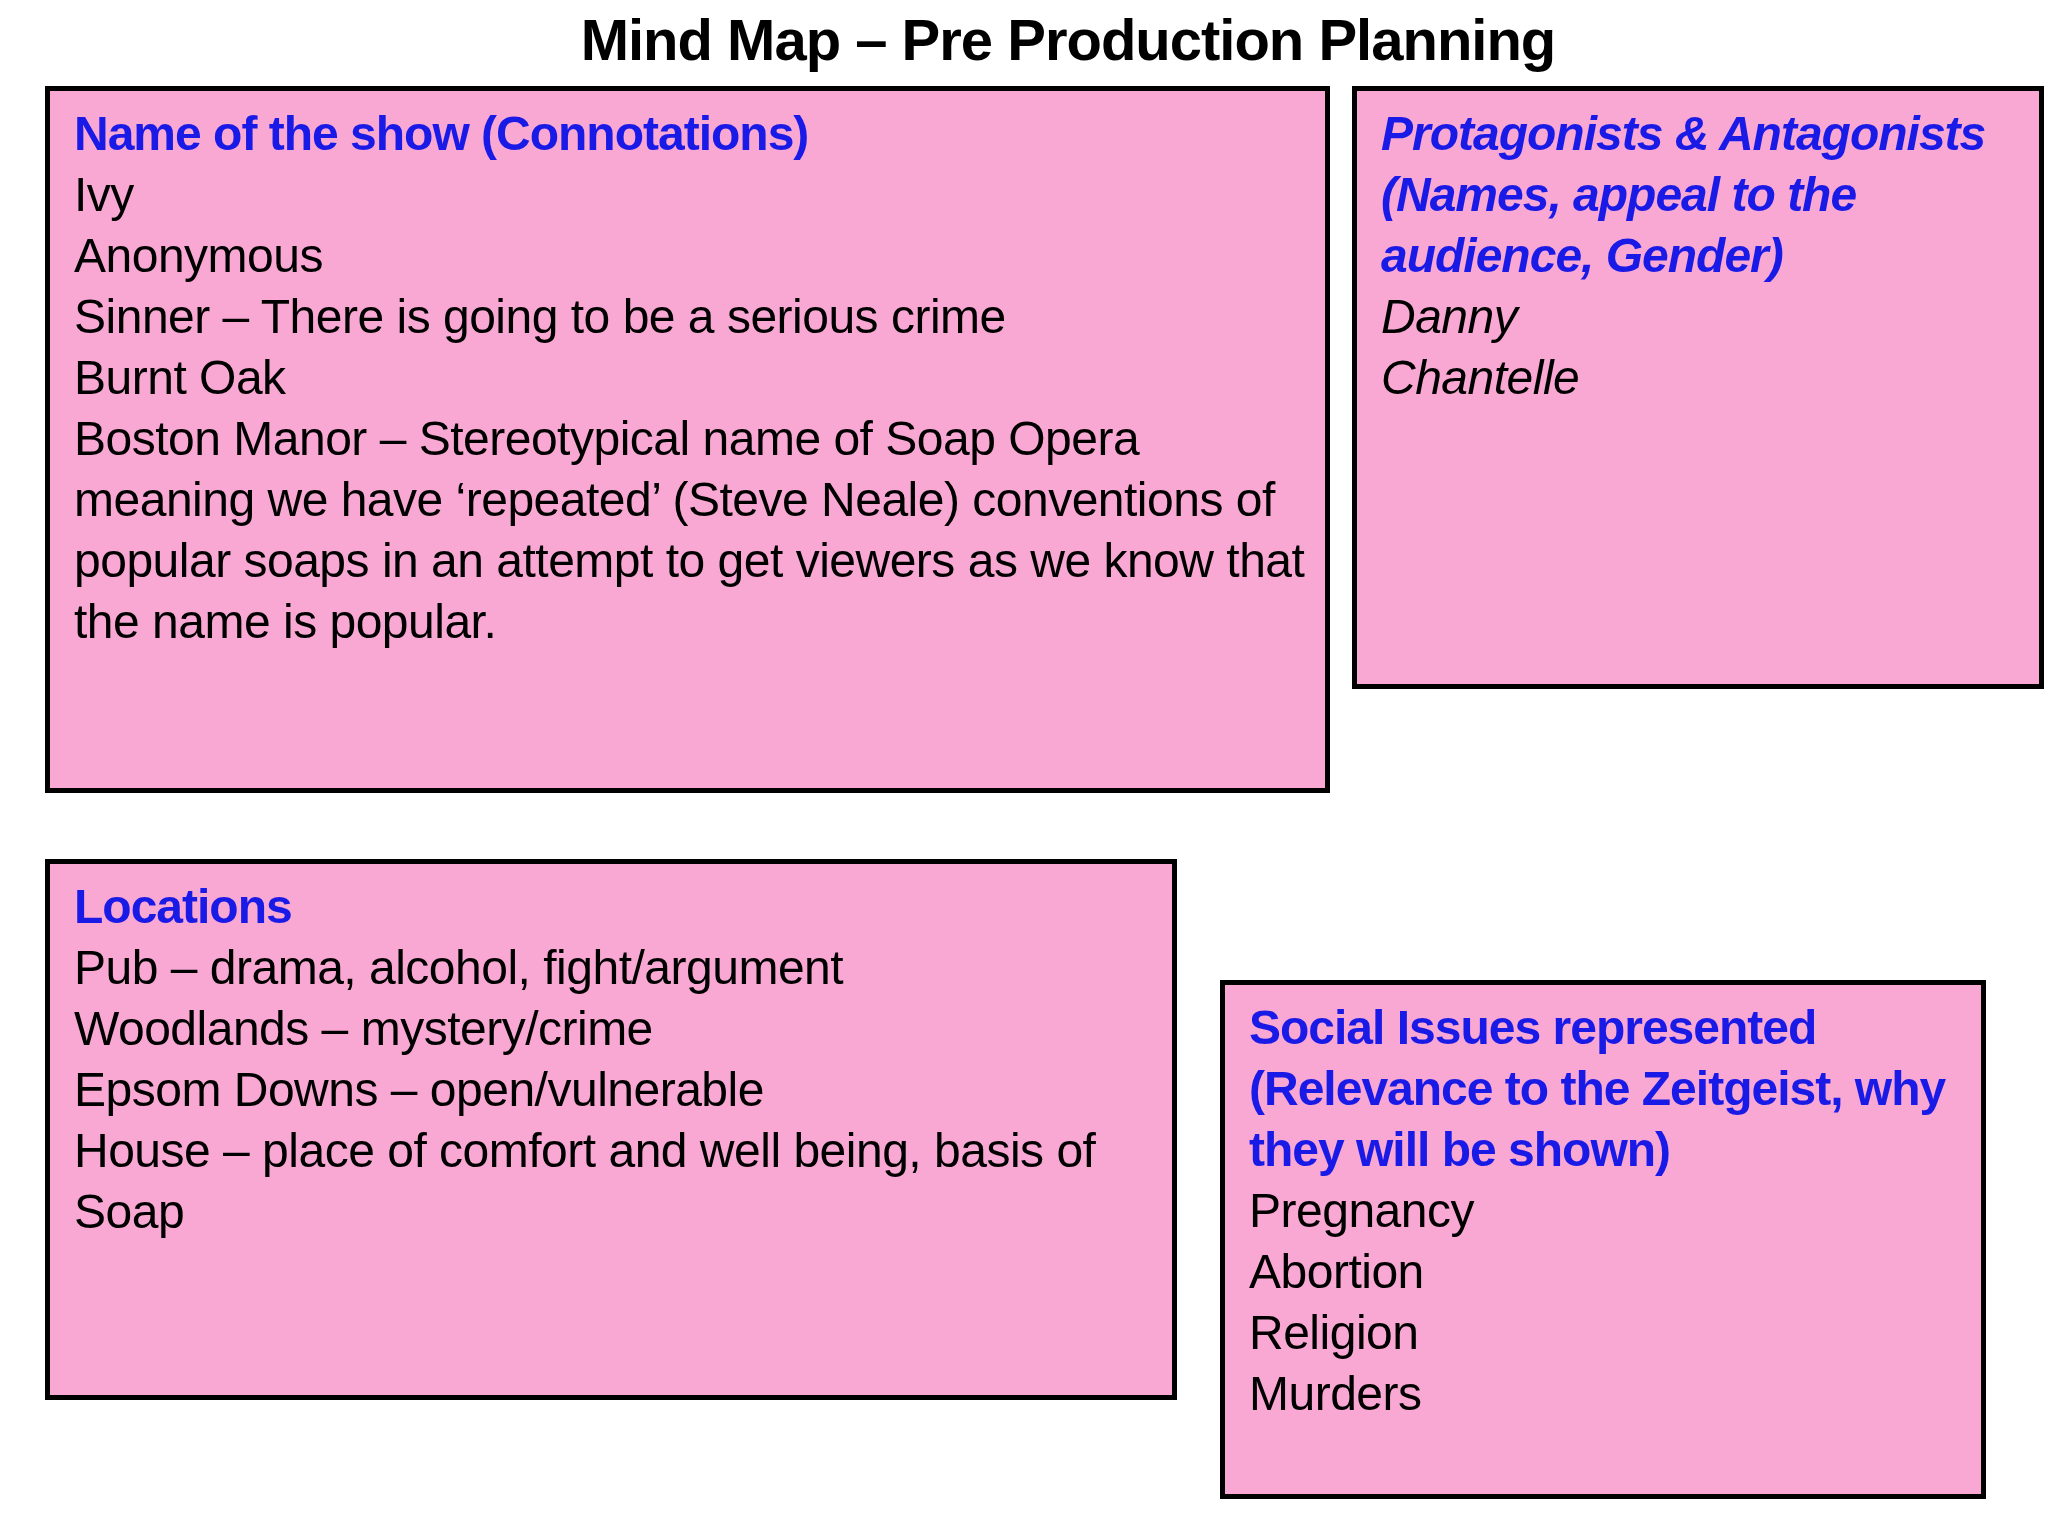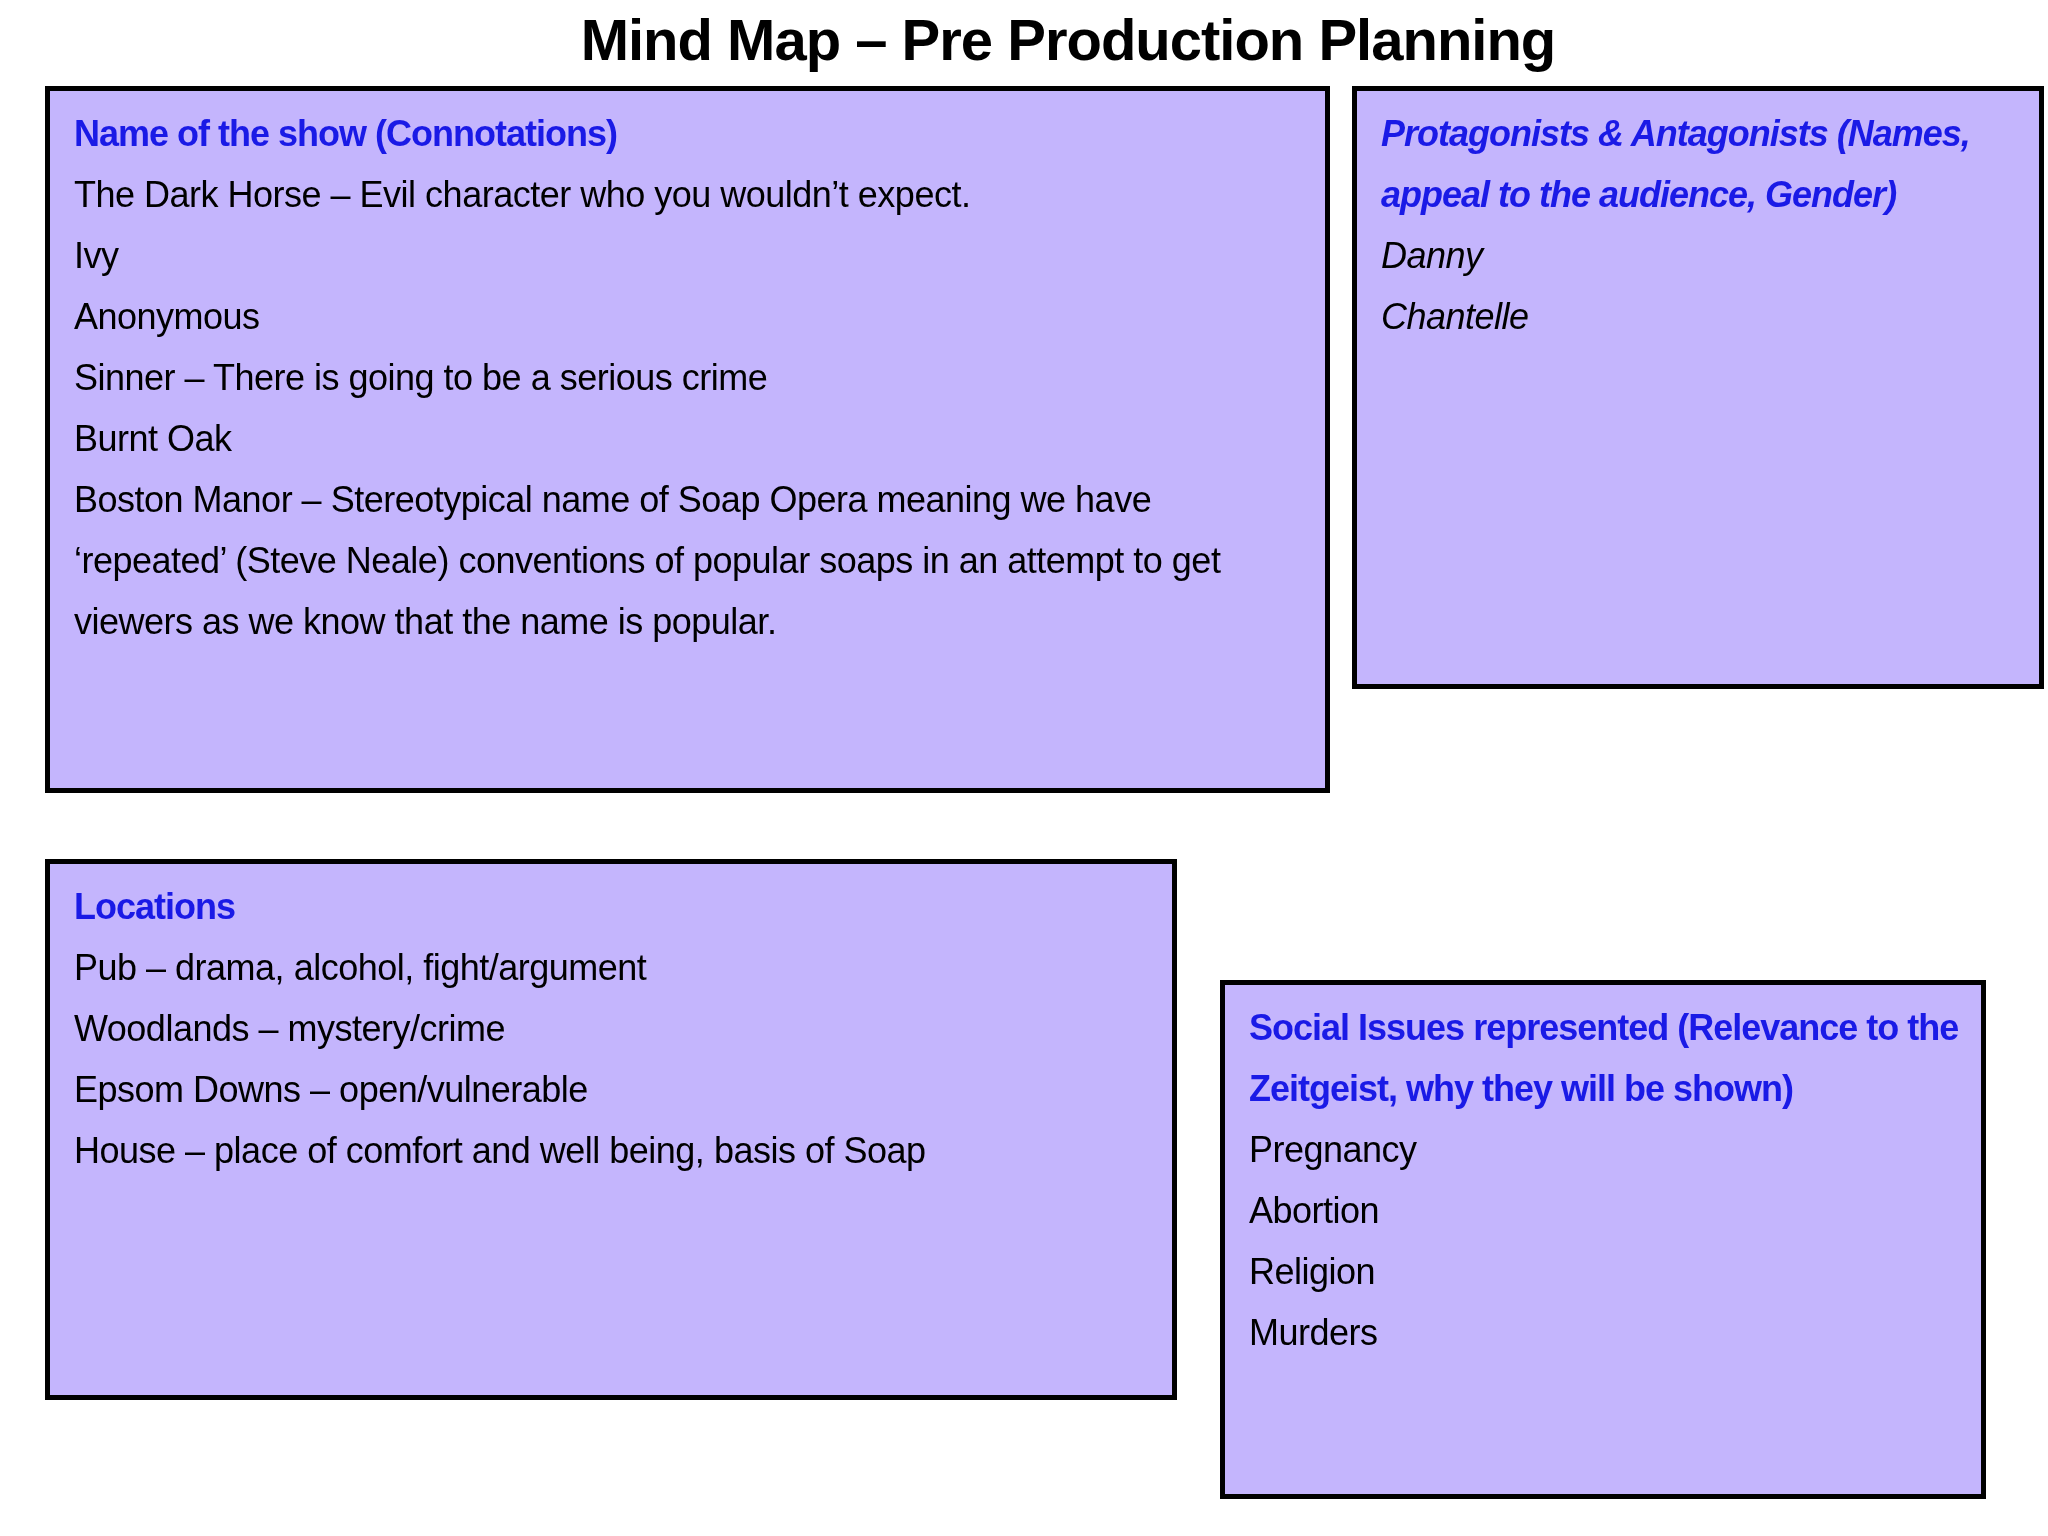--- a/index.html
+++ b/index.html
@@ -25,23 +25,23 @@
     font-size: 58px;
     font-weight: bold;
     letter-spacing: -1px;
     color: #000000;
     margin-left: 44px;
   }
   .box {
     position: absolute;
     box-sizing: border-box;
     border: 5px solid #000000;
-    background: #c4b5fd;
+    background: #f9a8d4;
     padding: 12px 20px 0 24px;
-    font-size: 36px;
+    font-size: 48px;
     line-height: 61px;
     letter-spacing: -0.5px;
   }
   .hd {
     color: #1a1ae6;
     font-weight: bold;
     letter-spacing: -1px;
   }
   .line { margin: 0; }
   #box-name-of-show   { left: 45px;   top: 86px;  width: 1285px; height: 707px; }
@@ -53,21 +53,20 @@
 </style>
 </head>
 <body>
 
 <div id="canvas">
 
   <div class="page-title">Mind Map – Pre Production Planning</div>
 
   <div class="box" id="box-name-of-show">
     <div class="hd">Name of the show (Connotations)</div>
-    <div class="line">The Dark Horse – Evil character who you wouldn’t expect.</div>
     <div class="line">Ivy</div>
     <div class="line">Anonymous</div>
     <div class="line">Sinner – There is going to be a serious crime</div>
     <div class="line">Burnt Oak</div>
     <div class="line">Boston Manor – Stereotypical name of Soap Opera meaning we have ‘repeated’ (Steve Neale) conventions of popular soaps in an attempt to get viewers as we know that the name is popular.</div>
   </div>
 
   <div class="box" id="box-protagonists">
     <div class="hd">Protagonists &amp; Antagonists (Names, appeal to the audience, Gender)</div>
     <div class="line">Danny</div>

